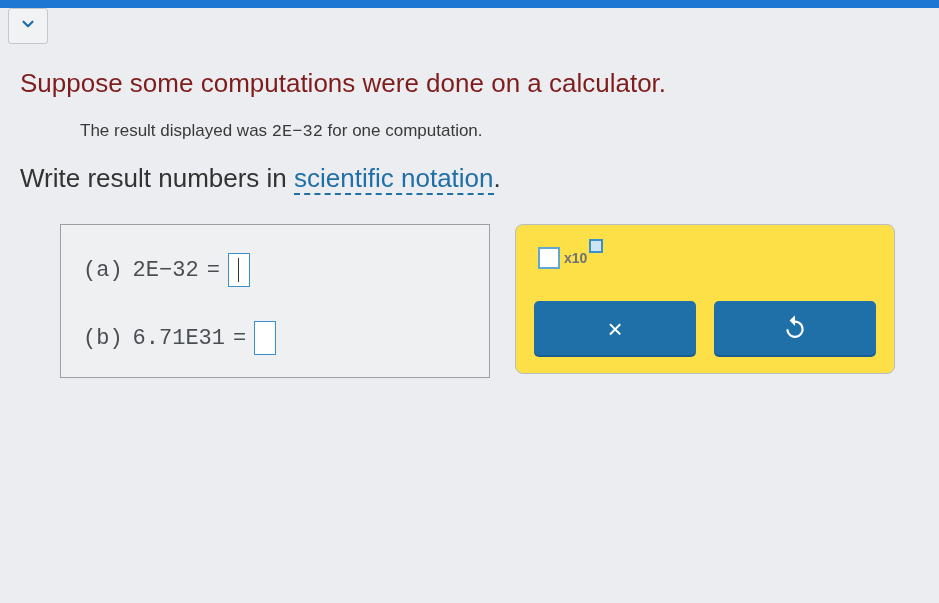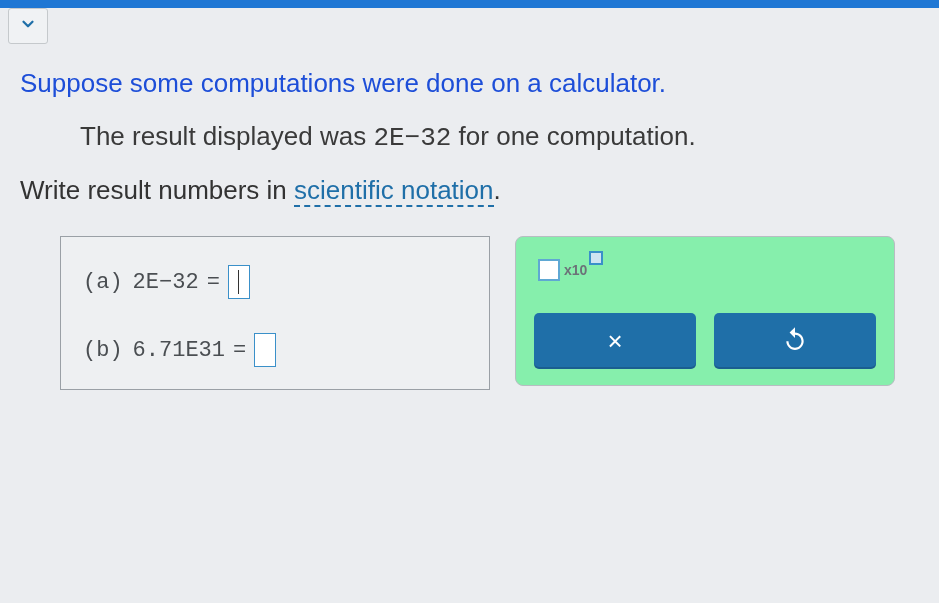--- a/index.html
+++ b/index.html
@@ -30,25 +30,25 @@
       justify-content: center;
       cursor: pointer;
     }
     .dropdown-tab svg { width: 18px; height: 18px; }
     .content {
       padding: 60px 20px 20px 20px;
       color: #3a3a3a;
     }
     .line1 {
       font-size: 26px;
-      color: #1d4ed8;
+      color: #7f1d1d;
       margin-bottom: 22px;
     }
     .line-indent {
-      font-size: 26px;
+      font-size: 17px;
       color: #3a3a3a;
       margin-left: 60px;
       margin-bottom: 6px;
     }
     .mono { font-family: "Courier New", monospace; }
     .line-instr {
       font-size: 26px;
       color: #333;
       margin-top: 22px;
       margin-bottom: 30px;
@@ -93,21 +93,21 @@
       display:block;
       margin: 4px auto;
       width:1px;
       height:24px;
       background:#333;
     }
     .tool-panel {
       width: 380px;
       border: 1px solid #b8bdc2;
       border-radius: 8px;
-      background: #86efac;
+      background: #fde047;
       padding: 18px 18px 16px 18px;
     }
     .sci-btn {
       display: inline-flex;
       align-items: center;
       cursor: pointer;
       padding: 4px;
       border-radius: 4px;
     }
     .sq {

